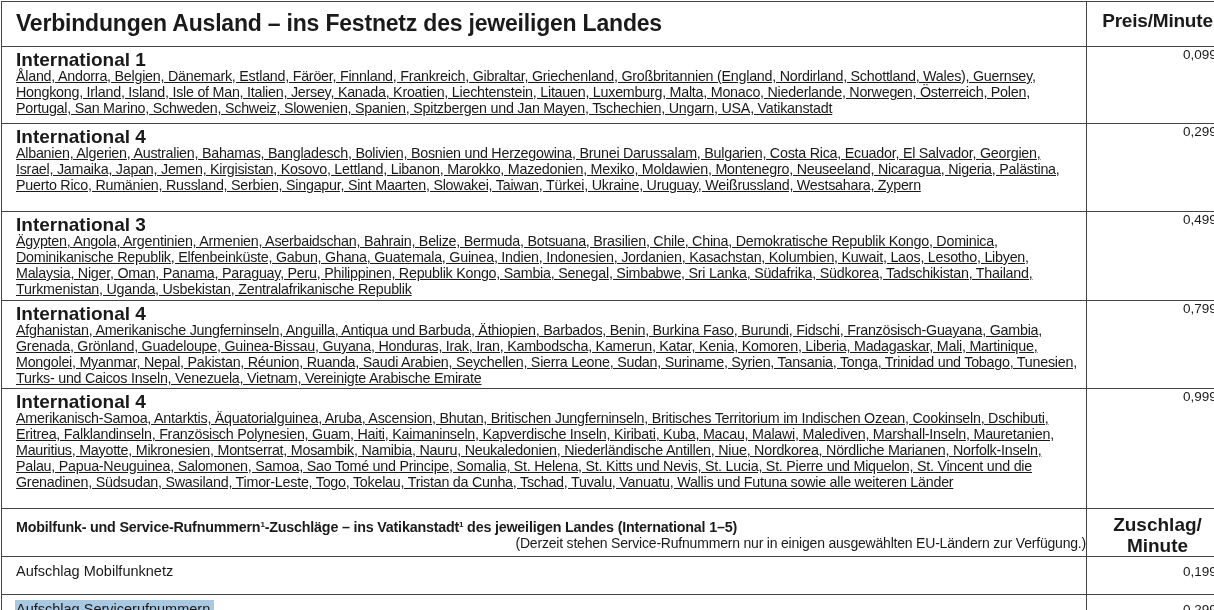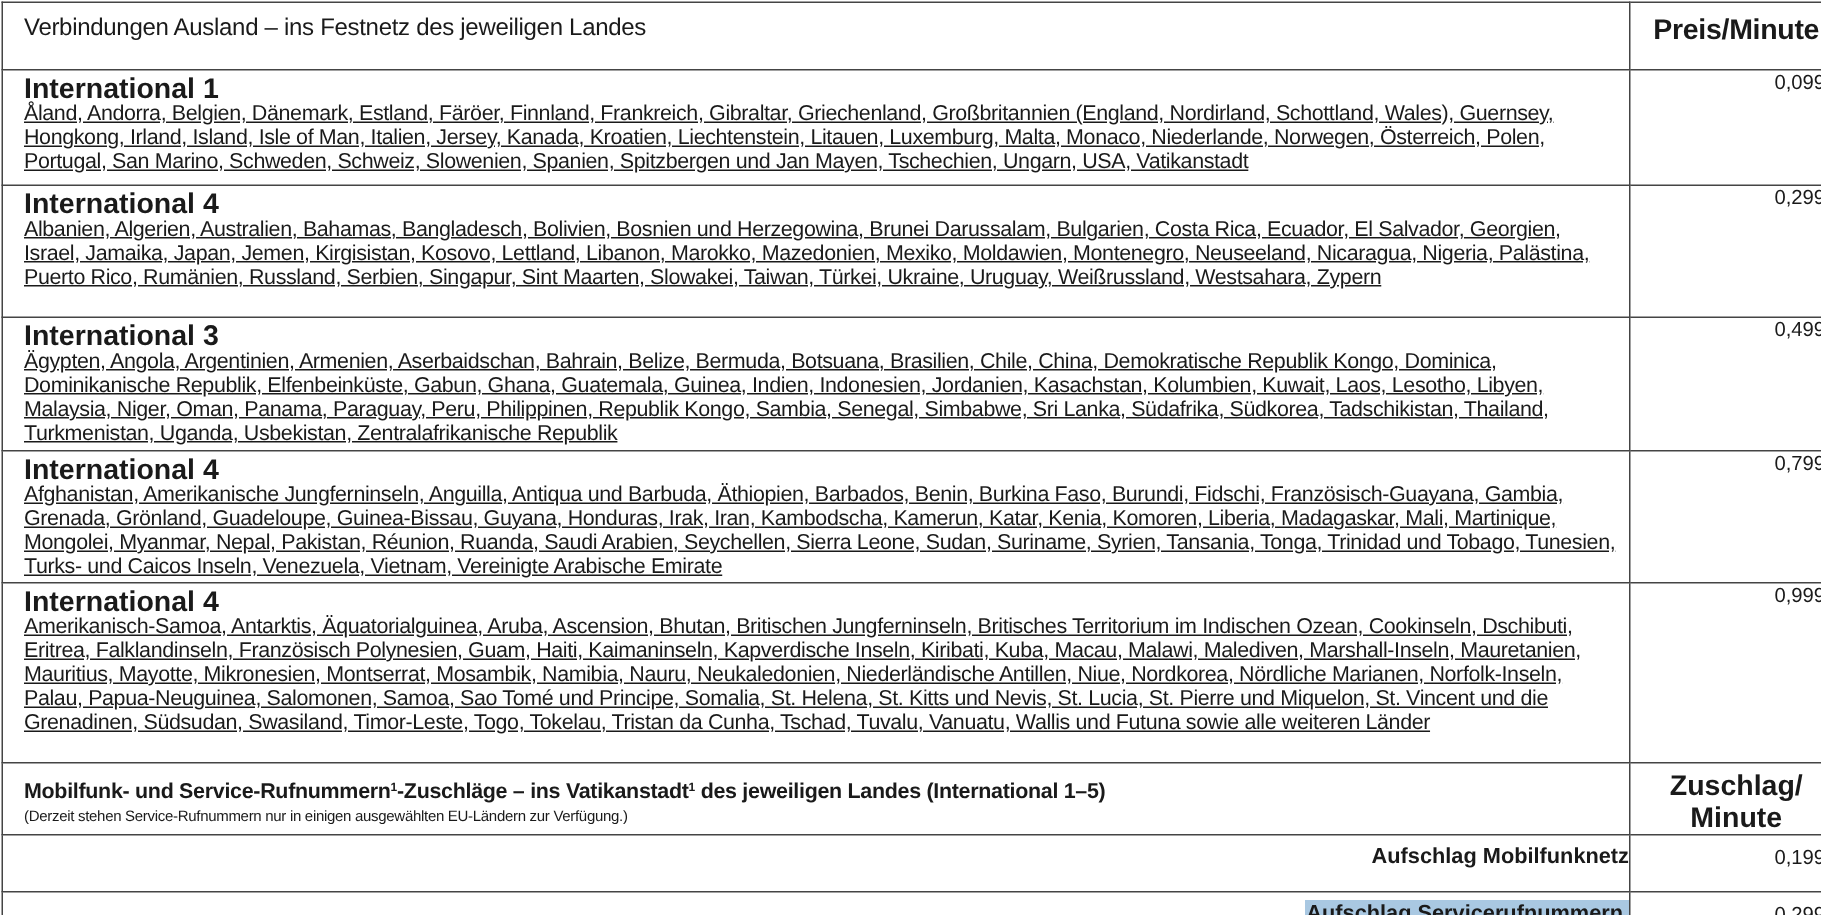--- a/index.html
+++ b/index.html
@@ -3,32 +3,32 @@
 <meta charset="utf-8">
 <style>
   html, body { margin: 0; padding: 0; background: #ffffff; }
   body { width: 1214px; height: 610px; overflow: hidden; position: relative;
          font-family: "Liberation Sans", "DejaVu Sans", sans-serif; color: #1a1a1a; }
   .tbl { position: absolute; left: 1px; top: 1px; width: 1211px; border-collapse: collapse; table-layout: fixed; }
   .tbl td { border: 1.5px solid #444; vertical-align: top; padding: 0; }
   .c1 { width: 1070px; }
   .c2 { width: 141px; }
   .hdr td { height: 36px; }
-  .hdr .title { font-size: 16px; font-weight: normal; padding: 8px 0 0 14px; letter-spacing: -0.2px; }
+  .hdr .title { font-size: 23px; font-weight: bold; padding: 8px 0 0 14px; letter-spacing: -0.2px; }
   .hdr .col { font-size: 19px; font-weight: bold; text-align: center; padding-top: 8px; letter-spacing: -0.2px; }
   .zone td { }
   .zone .name { font-size: 19px; font-weight: bold; padding: 5px 0 0 14px; line-height: 16px; }
   .zone .countries { font-size: 14.3px; line-height: 16px; padding: 0 8px 2px 14px; letter-spacing: -0.25px; text-decoration: underline; }
   .price { font-size: 13.5px; text-align: right; padding: 6px 16px 0 0; }
   .sur-hdr .title { font-size: 14.3px; font-weight: bold; padding: 8px 0 0 14px; line-height: 16px; letter-spacing: -0.2px; }
-  .sur-hdr .note { font-size: 10px; padding: 0 0 0 14px; line-height: 17px; letter-spacing: -0.2px; }
+  .sur-hdr .note { font-size: 14px; padding: 0 0 0 14px; line-height: 17px; letter-spacing: -0.2px; text-align: right; }
   .sur-hdr .col { font-size: 19px; font-weight: bold; text-align: center; line-height: 21px; padding-top: 5px; }
   sup { font-size: 8px; vertical-align: 5px; }
   .row td { height: 30px; }
-  .row .label { font-size: 14.5px; font-weight: bold; padding: 6px 0 0 14px; text-align: right; }
+  .row .label { font-size: 14.5px; font-weight: normal; padding: 6px 0 0 14px; }
   .row .price { padding-top: 7px; }
   .hl { background: #a9c8e2; padding: 1px 4px 1px 1px; margin-left: -1px; }
 </style>
 </head>
 <body>
 
 <table class="tbl">
   <tbody>
       <tr class="hdr">
     <td class="c1 title">Verbindungen Ausland – ins Festnetz des jeweiligen Landes</td>

